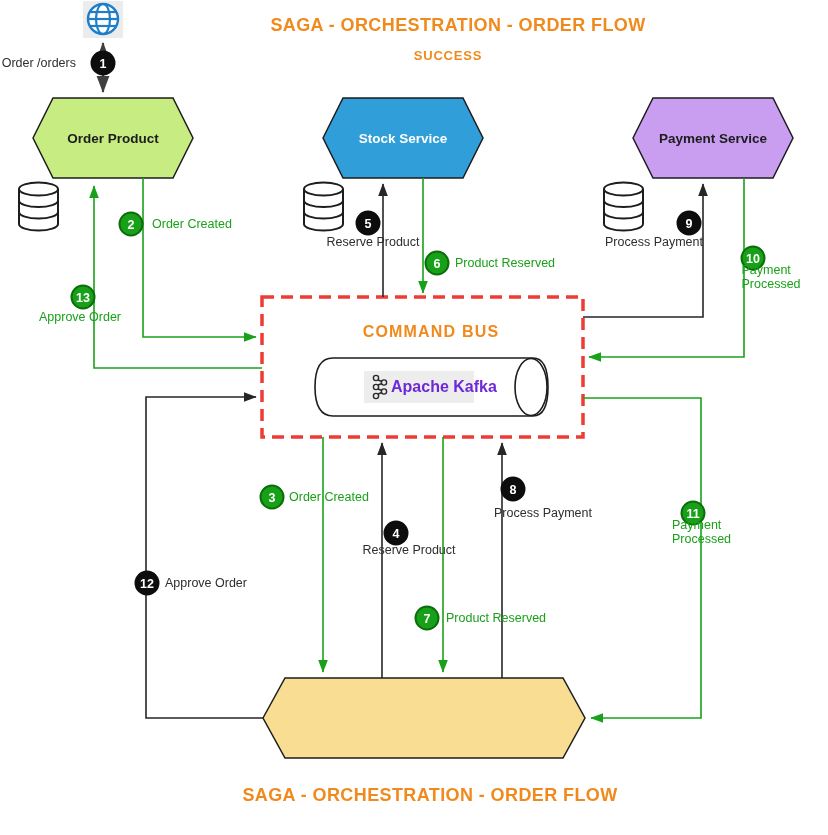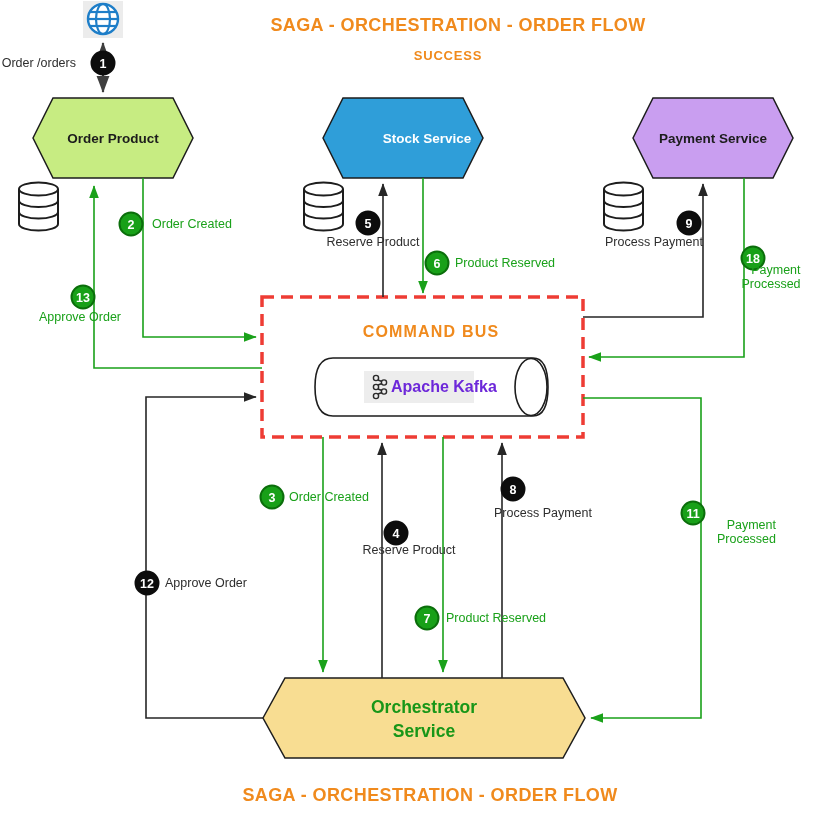--- a/index.html
+++ b/index.html
@@ -4,30 +4,30 @@
 <style>
   html,body{margin:0;padding:0;background:#ffffff;}
   #canvas{position:relative;width:828px;height:814px;background:#ffffff;overflow:hidden;
           font-family:"Liberation Sans",sans-serif;}
   #shape-layer{position:absolute;left:0;top:0;}
   .abs{position:absolute;white-space:nowrap;}
   .ctr{transform:translate(-50%,-50%);}
   .title{color:#F08A1D;font-weight:bold;font-size:18px;letter-spacing:.4px;}
   .subtitle{color:#F08A1D;font-weight:bold;font-size:13px;letter-spacing:.8px;}
   .hex-label{font-weight:bold;font-size:13.5px;color:#1c1c1c;}
-  .hex-label.white{color:#ffffff;margin-left:24px;}
+  .hex-label.white{color:#ffffff;}
   .orch-label{font-weight:bold;font-size:17.5px;line-height:24px;color:#189618;text-align:center;}
   .bus-label{color:#F08A1D;font-weight:bold;font-size:16px;letter-spacing:1.2px;}
   .kafka-label{font-weight:bold;font-size:16px;color:#6d28d9;transform:translate(0,-50%);}
   .badge{position:absolute;transform:translate(-50%,-50%);width:21px;height:21px;border-radius:50%;
          color:#fff;font-weight:bold;font-size:12.5px;display:flex;align-items:center;justify-content:center;}
   .badge.green{background:#18A018;border:2px solid #0B6E0B;}
   .badge.black{background:#0d0d0d;border:2px solid #0d0d0d;}
   .flow-label{position:absolute;font-size:12.5px;}
-  .flow-label.green{color:#1AA11A;text-align:right;}
+  .flow-label.green{color:#1AA11A;}
   .flow-label.black{color:#2e2e2e;}
   .flow-label.left{transform:translate(0,-50%);}
   .flow-label.center{transform:translate(-50%,-50%);}
   .flow-label.right{transform:translate(-100%,-50%);}
 </style>
 </head>
 <body>
 
 <div id="canvas">
 
@@ -113,22 +113,20 @@
   </svg>
 
   <div class="abs ctr title" style="left:458px;top:25px;">SAGA - ORCHESTRATION - ORDER FLOW</div>
   <div class="abs ctr subtitle" style="left:448px;top:55px;">SUCCESS</div>
   <div class="abs ctr title" style="left:430px;top:795px;">SAGA - ORCHESTRATION - ORDER FLOW</div>
   <div class="abs ctr subtitle" style="left:413px;top:822px;font-size:12.5px;">SUCCESS</div>
 
   <div class="abs ctr hex-label" style="left:113px;top:138px;">Order Product</div>
   <div class="abs ctr hex-label white" style="left:403px;top:138px;">Stock Service</div>
   <div class="abs ctr hex-label" style="left:713px;top:138px;text-align:right;">Payment Service</div>
-  <div class="abs ctr orch-label" style="left:424px;top:719px;white-space:pre-line;">Orchestrator
-Service</div>
   <div class="abs ctr bus-label" style="left:431px;top:332px;">COMMAND BUS</div>
   <div class="abs kafka-label" style="left:391px;top:387px;">Apache Kafka</div>
 
   <div id="flow-layer">
       <div class="badge black" style="left: 103px; top: 63px;">1</div>
       <div class="flow-label black right" style="left: 76px; top: 63px;">Order  /orders</div>
       <div class="badge green" style="left: 131px; top: 224px;">2</div>
       <div class="flow-label green left" style="left: 152px; top: 224px;">Order Created</div>
       <div class="badge green" style="left: 272px; top: 497px;">3</div>
       <div class="flow-label green left" style="left: 289px; top: 497px;">Order Created</div>
@@ -137,21 +135,21 @@
       <div class="badge black" style="left: 368px; top: 223px;">5</div>
       <div class="flow-label black center" style="left: 373px; top: 242px;">Reserve Product</div>
       <div class="badge green" style="left: 437px; top: 263px;">6</div>
       <div class="flow-label green left" style="left: 455px; top: 263px;">Product Reserved</div>
       <div class="badge green" style="left: 427px; top: 618px;">7</div>
       <div class="flow-label green left" style="left: 446px; top: 618px;">Product Reserved</div>
       <div class="badge black" style="left: 513px; top: 489px;">8</div>
       <div class="flow-label black center" style="left: 543px; top: 513px;">Process Payment</div>
       <div class="badge black" style="left: 689px; top: 223px;">9</div>
       <div class="flow-label black center" style="left: 654px; top: 242px;">Process Payment</div>
-      <div class="badge green" style="left: 753px; top: 258px;">18</div>
+      <div class="badge green" style="left: 753px; top: 258px;">10</div>
       <div class="flow-label green center" style="left: 771px; top: 277px;">Payment Processed</div>
       <div class="badge green" style="left: 693px; top: 513px;">11</div>
       <div class="flow-label green center" style="left: 724px; top: 532px;">Payment Processed</div>
       <div class="badge black" style="left: 147px; top: 583px;">12</div>
       <div class="flow-label black left" style="left: 165px; top: 583px;">Approve Order</div>
       <div class="badge green" style="left: 83px; top: 297px;">13</div>
       <div class="flow-label green center" style="left: 80px; top: 317px;">Approve Order</div>
     </div>
 
 </div>

